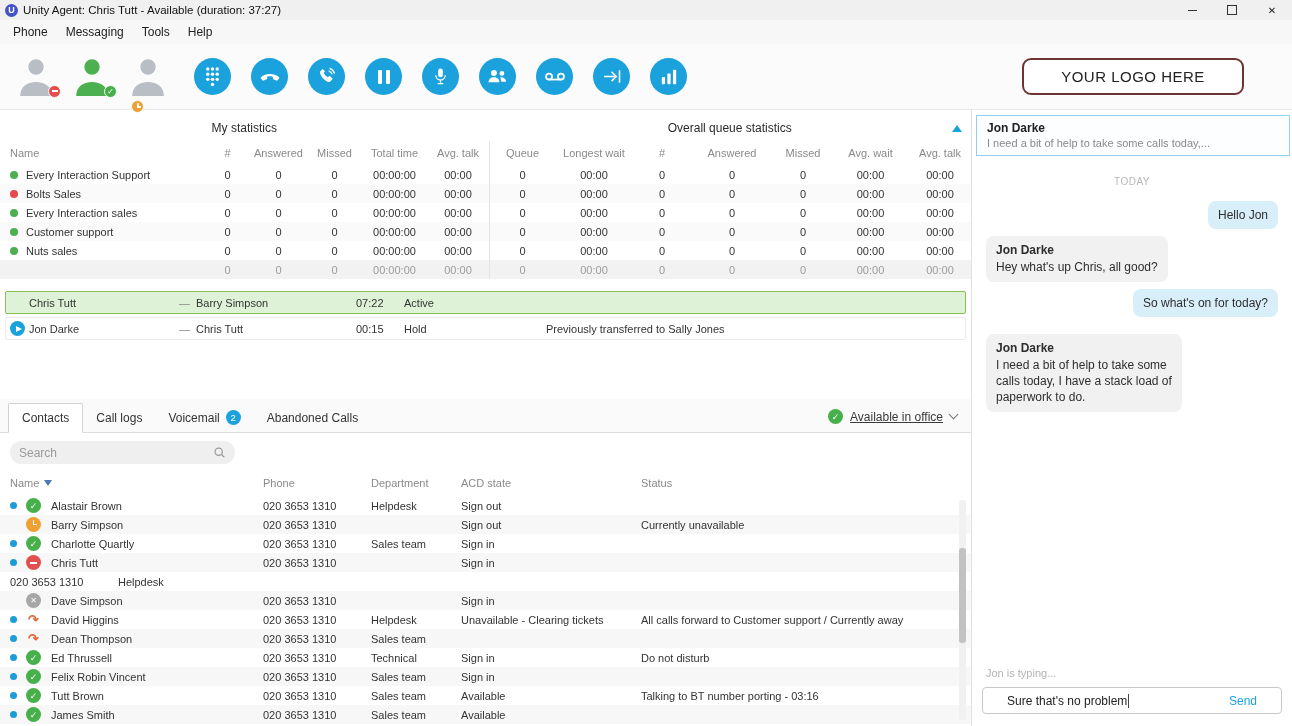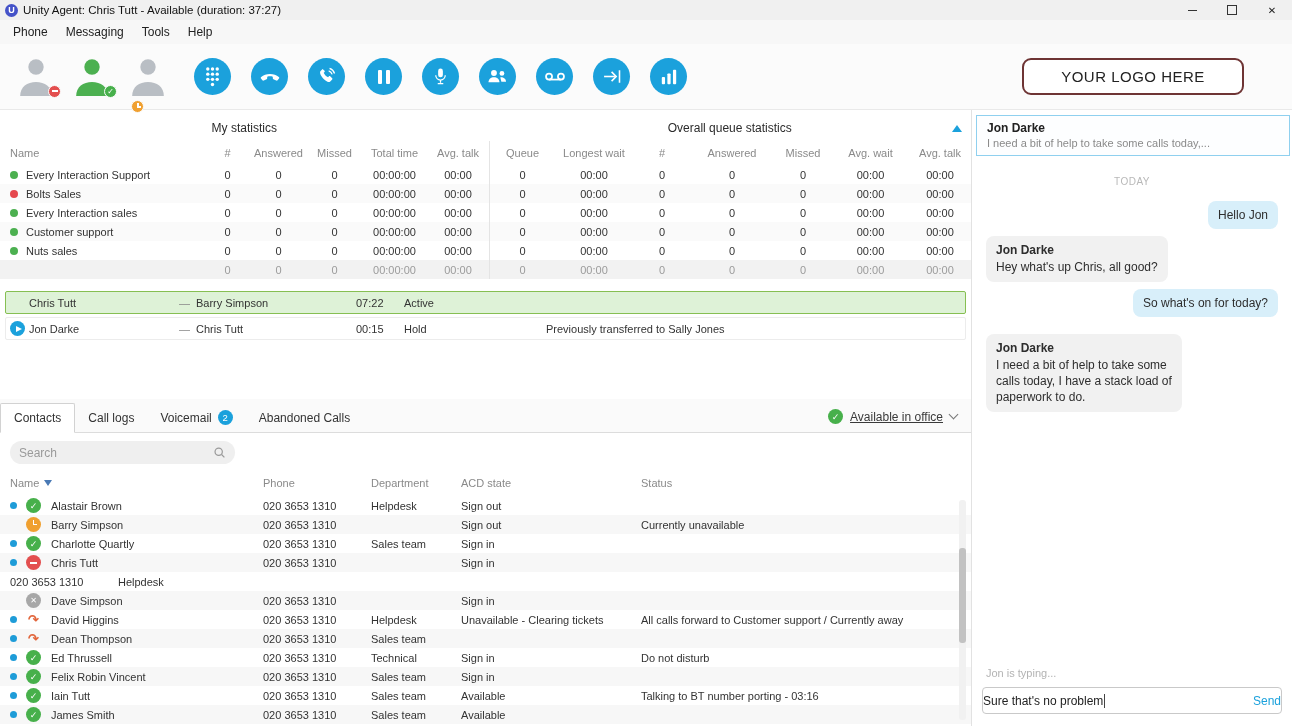--- a/index.html
+++ b/index.html
@@ -69,21 +69,21 @@
   .call-row.active{background:#def2d7;border-color:#86bf52;}
   .ca{flex:0 0 auto;overflow:hidden;}
   .ca-icon{width:23px;display:flex;justify-content:center;}
   .play{width:15px;height:15px;border-radius:50%;background:#1ba1dc;display:flex;align-items:center;justify-content:center;}
   .play::before{content:"";margin-left:2px;border-left:6px solid #fff;border-top:3.5px solid transparent;border-bottom:3.5px solid transparent;}
   .ca-from{width:150px}.ca-sep{width:17px;color:#888}.ca-to{width:160px}.ca-dur{width:48px}.ca-status{width:142px}.ca-notes{flex:1 1 auto;}
 
   .spacer{height:56px;flex:0 0 auto;}
 
   
-  .tabbar{height:34px;background:#fafafa;border-bottom:1px solid #dcdcdc;display:flex;align-items:flex-end;flex:0 0 auto;}
+  .tabbar{height:34px;background:#fafafa;border-bottom:1px solid #dcdcdc;display:flex;align-items:flex-end;padding-left:8px;flex:0 0 auto;}
   .tab{font-size:12px;color:#333;padding:7px 13px;display:flex;align-items:center;gap:6px;white-space:nowrap;}
   .tab.active{background:#fff;border:1px solid #d2d2d2;border-bottom:1px solid #fff;margin-bottom:-1px;border-radius:2px 2px 0 0;}
   .badge-num{width:15px;height:15px;border-radius:50%;background:#1ba1dc;color:#fff;font-size:9.5px;display:flex;align-items:center;justify-content:center;}
   .presence{margin-left:auto;display:flex;align-items:center;gap:7px;padding:0 14px 8px 0;}
   .pres-check{width:15px;height:15px;border-radius:50%;background:#47b04b;color:#fff;font-size:9px;display:flex;align-items:center;justify-content:center;}
   .pres-check::before{content:"\2713";}
   .pres-label{font-size:12px;color:#3a3a3a;text-decoration:underline;}
   .chev{width:7px;height:7px;border-right:1.5px solid #777;border-bottom:1.5px solid #777;transform:rotate(45deg);margin-top:-4px;}
 
   
@@ -130,21 +130,21 @@
   .ch-name{font-size:12px;font-weight:bold;color:#222;}
   .ch-preview{font-size:11px;color:#8a8a8a;margin-top:2px;white-space:nowrap;overflow:hidden;text-overflow:ellipsis;}
   .chat-msgs{flex:1;display:flex;flex-direction:column;padding:4px 14px 0;overflow:hidden;min-height:0;}
   .day-divider{align-self:center;font-size:10px;color:#b8b8b8;letter-spacing:.5px;margin:16px 0 14px;}
   .msg{border-radius:8px;padding:6px 10px;font-size:12px;color:#2e2e2e;line-height:1.35;margin-bottom:7px;}
   .msg.sent{align-self:flex-end;background:#d8effa;max-width:168px;}
   .msg.recv{align-self:flex-start;background:#f1f1f1;max-width:196px;}
   .msg .sender{font-weight:bold;margin-bottom:1px;}
   .mt{margin-top:10px;}
   .typing{font-size:11px;color:#b3b3b3;padding:0 14px 8px;flex:0 0 auto;}
-  .chat-input{margin:0 10px 12px 10px;height:27px;border:1px solid #c9c9c9;border-radius:4px;background:#fff;display:flex;align-items:center;padding:0 0;flex:0 0 auto;}
+  .chat-input{margin:0 10px 12px 10px;height:27px;border:1px solid #c9c9c9;border-radius:4px;background:#fff;display:flex;align-items:center;padding:0 24px;flex:0 0 auto;}
   .ci-text{font-size:12px;color:#222;white-space:nowrap;}
   .caret{width:1px;height:14px;background:#444;margin-left:1px;}
   .send-btn{margin-left:auto;font-size:12px;color:#1ba1dc;}
 </style>
 </head>
 <body>
 
 <div class="window">
 
   <div class="titlebar">
@@ -607,21 +607,21 @@
             </div>
           <div class="cc cphone">020 3653 1310</div>
           <div class="cc cdept">Sales team</div>
           <div class="cc cacd">Sign in</div>
           <div class="cc cstatus"></div>
         </div>
         <div class="crow">
           <div class="cc cname">
               <span class="cdot d-true"></span>
               <span class="cbadge ic-check"></span>
-              <span>Iain Tutt</span>
+              <span>Tutt Brown</span>
             </div>
           <div class="cc cphone">020 3653 1310</div>
           <div class="cc cdept">Sales team</div>
           <div class="cc cacd">Available</div>
           <div class="cc cstatus">Talking to BT number porting - 03:16</div>
         </div>
         <div class="crow">
           <div class="cc cname">
               <span class="cdot d-true"></span>
               <span class="cbadge ic-check"></span>

